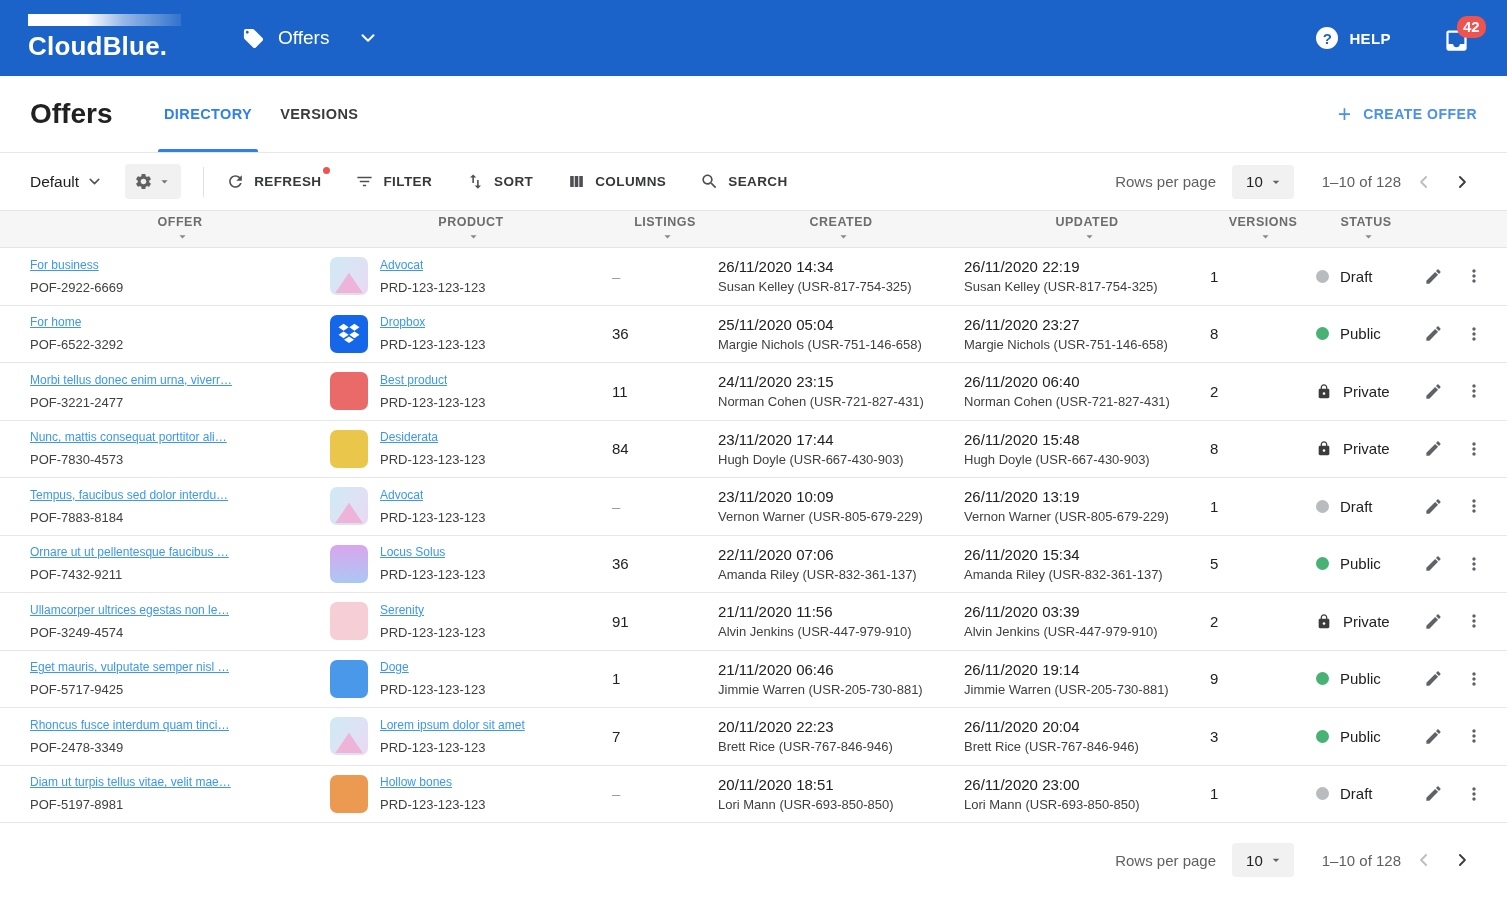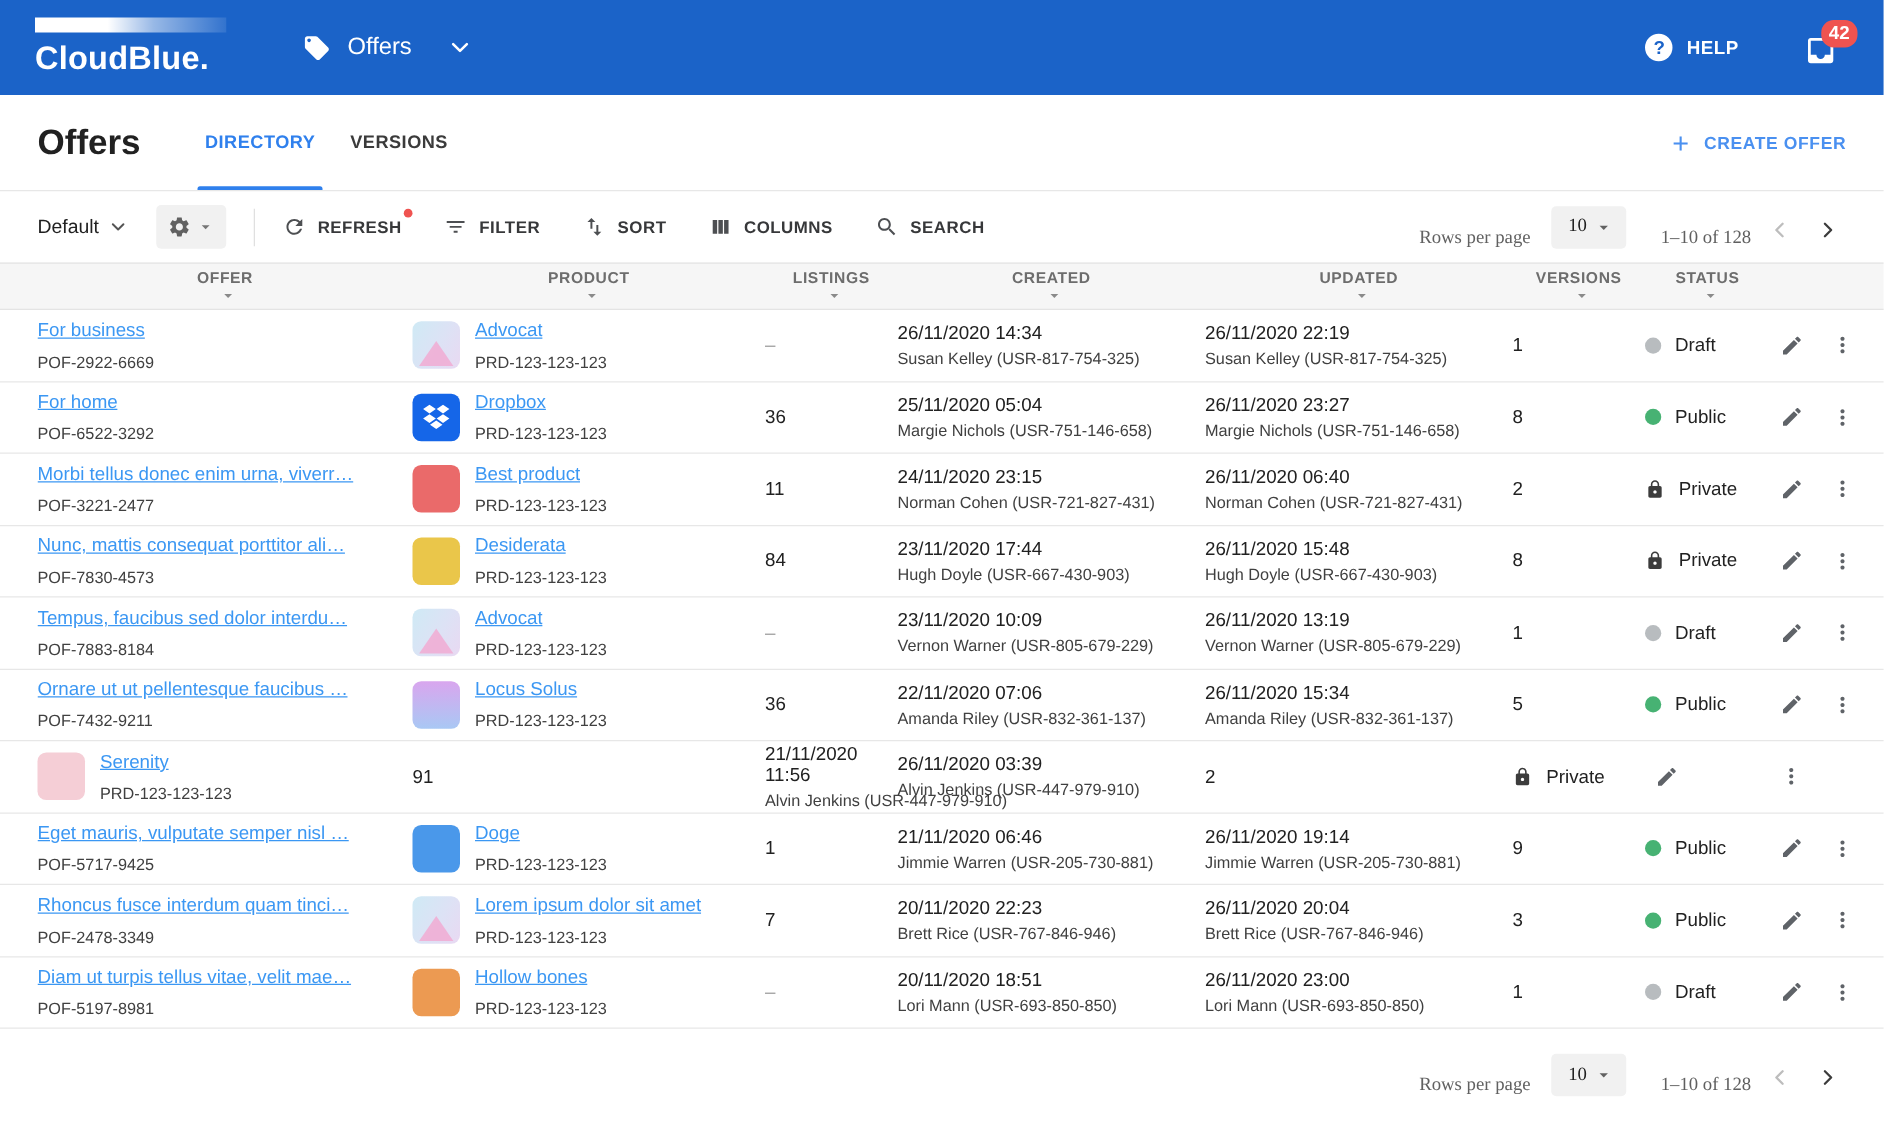--- a/index.html
+++ b/index.html
@@ -46,39 +46,39 @@
   .toolbar { height:57px; display:flex; align-items:center; padding:0 30px; flex:0 0 auto; }
   .view-select { display:flex; align-items:center; font-size:15.5px; color:#212121; cursor:pointer; }
   .view-select .chev { width:17px; height:17px; margin-left:7px; stroke:#555; stroke-width:2.2; fill:none; }
   .gear-btn { margin-left:22px; background:#f1f1f1; border:none; border-radius:4px; height:35px; padding:0 9px; display:flex; align-items:center; cursor:pointer; }
   .gear-btn svg.g { width:19px; height:19px; fill:#616161; }
   .gear-btn svg.c { width:15px; height:15px; fill:#757575; margin-left:4px; }
   .tb-divider { width:1px; height:30px; background:#e0e0e0; margin:0 20px 0 22px; }
   .tb-btn { display:flex; align-items:center; background:none; border:none; cursor:pointer; font-family:inherit; font-size:13.5px; font-weight:700; letter-spacing:0.4px; color:#37383a; margin-right:30px; position:relative; padding:4px 2px; }
   .tb-btn svg { width:19px; height:19px; fill:#4d4f52; margin-right:9px; }
   .tb-btn.refresh::after { content:""; position:absolute; top:-1px; right:-7px; width:7px; height:7px; border-radius:50%; background:#ef5350; }
-  .pagination { margin-left:auto; display:flex; align-items:flex-end;font-family:Liberation Serif, serif; }
+  .pagination { margin-left:auto; display:flex; align-items:center; }
   .rpp-label { font-size:15px; color:#616161; }
   .rpp-box { background:#f1f1f1; border:none; border-radius:4px; height:34px; display:flex; align-items:center; padding:0 10px 0 14px; margin-left:16px; cursor:pointer; font-family:inherit; }
   .rpp-value { font-size:15px; color:#212121; }
   .rpp-box svg { width:16px; height:16px; fill:#616161; margin-left:5px; }
   .range { font-size:15px; color:#5f5f5f; margin-left:28px; }
   .pg-btn { background:none; border:none; cursor:pointer; width:30px; height:30px; display:flex; align-items:center; justify-content:center; margin-left:8px; }
   .pg-btn svg { width:20px; height:20px; fill:none; stroke-width:2.2; }
   .pg-btn.prev svg { stroke:#bdbdbd; }
   .pg-btn.next svg { stroke:#3c3c3c; }
 
   
   .grid { display:grid; grid-template-columns:300px 282px 106px 246px 246px 106px 100px 41px 48px; padding-left:30px; align-items:center; }
   .thead { height:38px; background:#f6f6f6; border-top:1px solid #e4e4e4; border-bottom:1px solid #e4e4e4; flex:0 0 auto; }
   .hcell { display:flex; align-items:center; font-size:12.5px; font-weight:700; letter-spacing:0.5px; color:#6d6d6d; cursor:pointer;flex-direction:column; }
   .hcell svg { width:15px; height:15px; fill:#8a8a8a; margin-left:5px; }
   .tbody { flex:0 0 auto; }
   .trow { height:57.5px; border-bottom:1px solid #e7e7e7; }
-  .link { color:#3b97f3; text-decoration:underline; font-size:15px; white-space:nowrap; overflow:hidden; text-overflow:ellipsis; max-width:278px; display:inline-block; cursor:pointer; }
+  .link { color:#3b97f3; text-decoration:underline; font-size:12px; white-space:nowrap; overflow:hidden; text-overflow:ellipsis; max-width:278px; display:inline-block; cursor:pointer; }
   .sub { font-size:13px; color:#404040; margin-top:4px; white-space:nowrap; }
   .offer-cell { padding-right:16px; min-width:0; }
   .product-cell { display:flex; align-items:center; min-width:0; }
   .prod-icon { width:38px; height:38px; border-radius:7px; flex:0 0 auto; position:relative; overflow:hidden; }
   .prism { background:linear-gradient(120deg,#cfeaf5 0%,#dde2f5 55%,#e9d9f2 100%); }
   .prod-icon.dropbox { display:flex; align-items:center; justify-content:center; }
   .prod-icon.dropbox svg { position:static; width:26px; height:26px; fill:#fff; }
   .prod-text { margin-left:12px; min-width:0; }
   .prod-text .link { max-width:210px; }
   .num { font-size:15px; color:#212121; }
@@ -578,20 +578,24 @@
       <div>
           <button class="icon-btn menu">
             <svg>
               <use href="#i-kebab"></use>
             </svg>
           </button>
         </div>
     </div>
 
     <div class="trow grid">
+      <div class="offer-cell">
+        <a class="link">Ullamcorper ultrices egestas non le…</a>
+        <div class="sub">POF-3249-4574</div>
+      </div>
       <div class="product-cell">
         <span class="prod-icon" style="background: rgb(245, 206, 214);"></span>
         <span class="prod-text">
           <a class="link">Serenity</a>
           <div class="sub">PRD-123-123-123</div>
         </span>
       </div>
       <div class="num">91</div>
       <div>
         <div class="date">21/11/2020 11:56</div>

